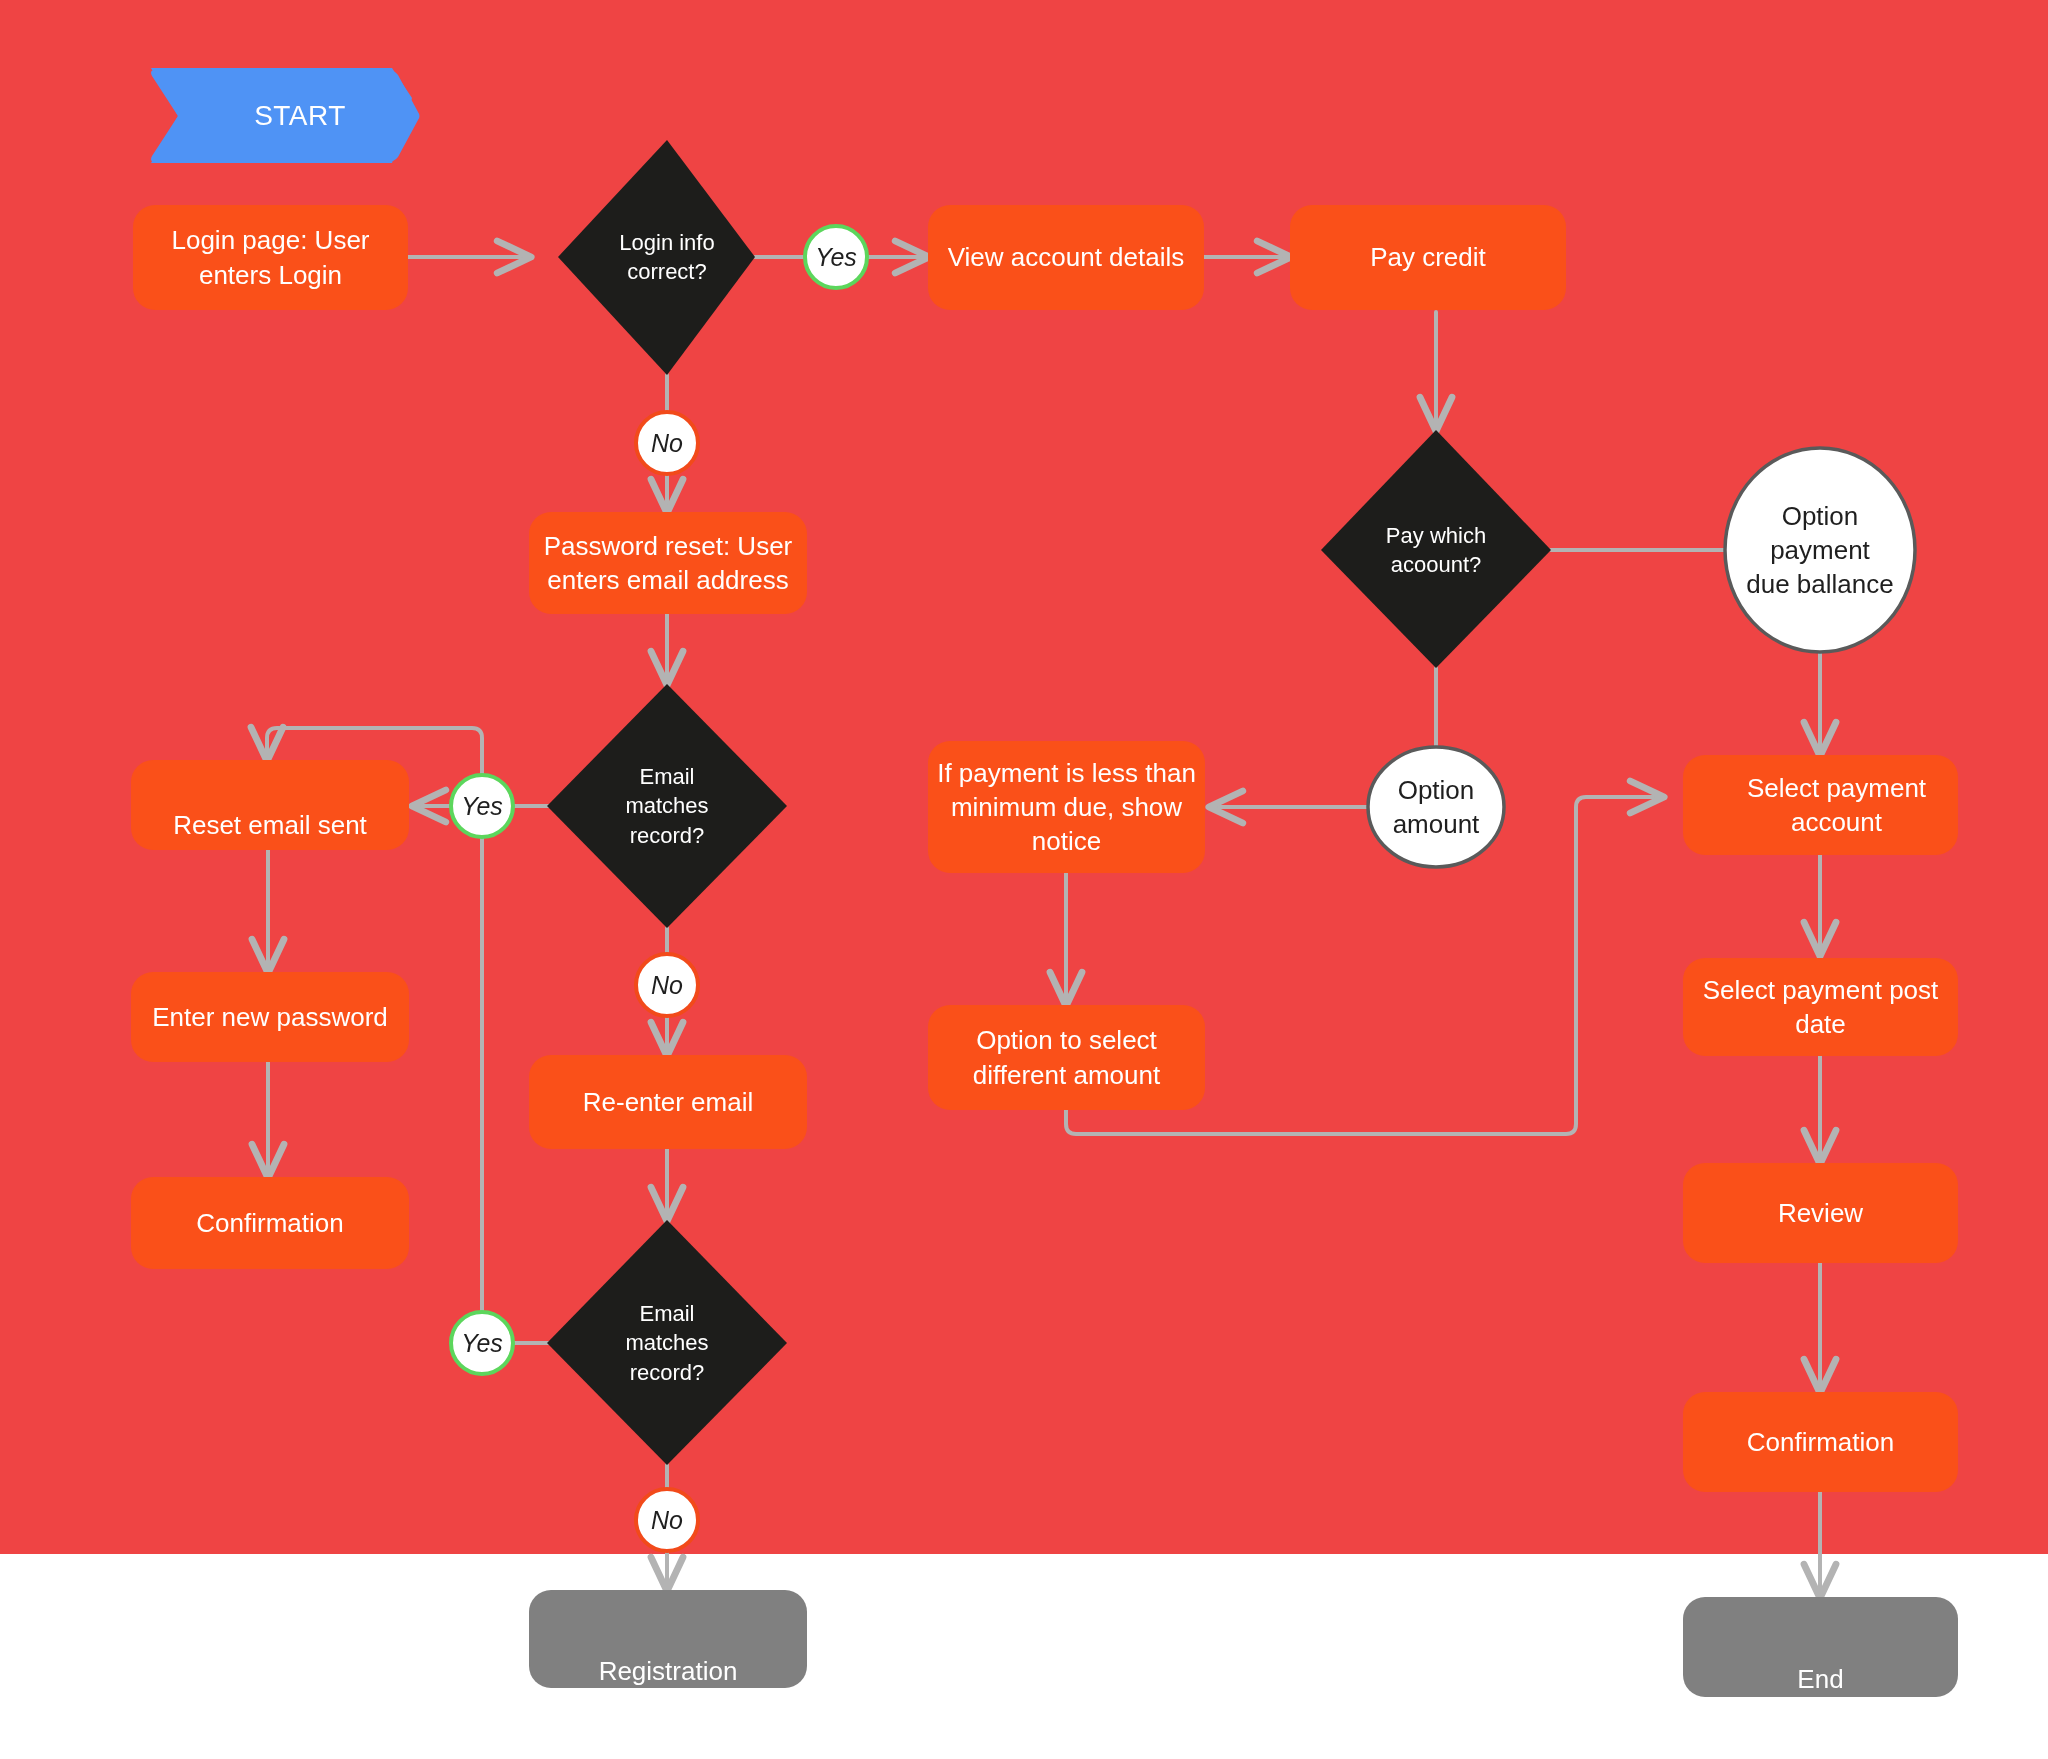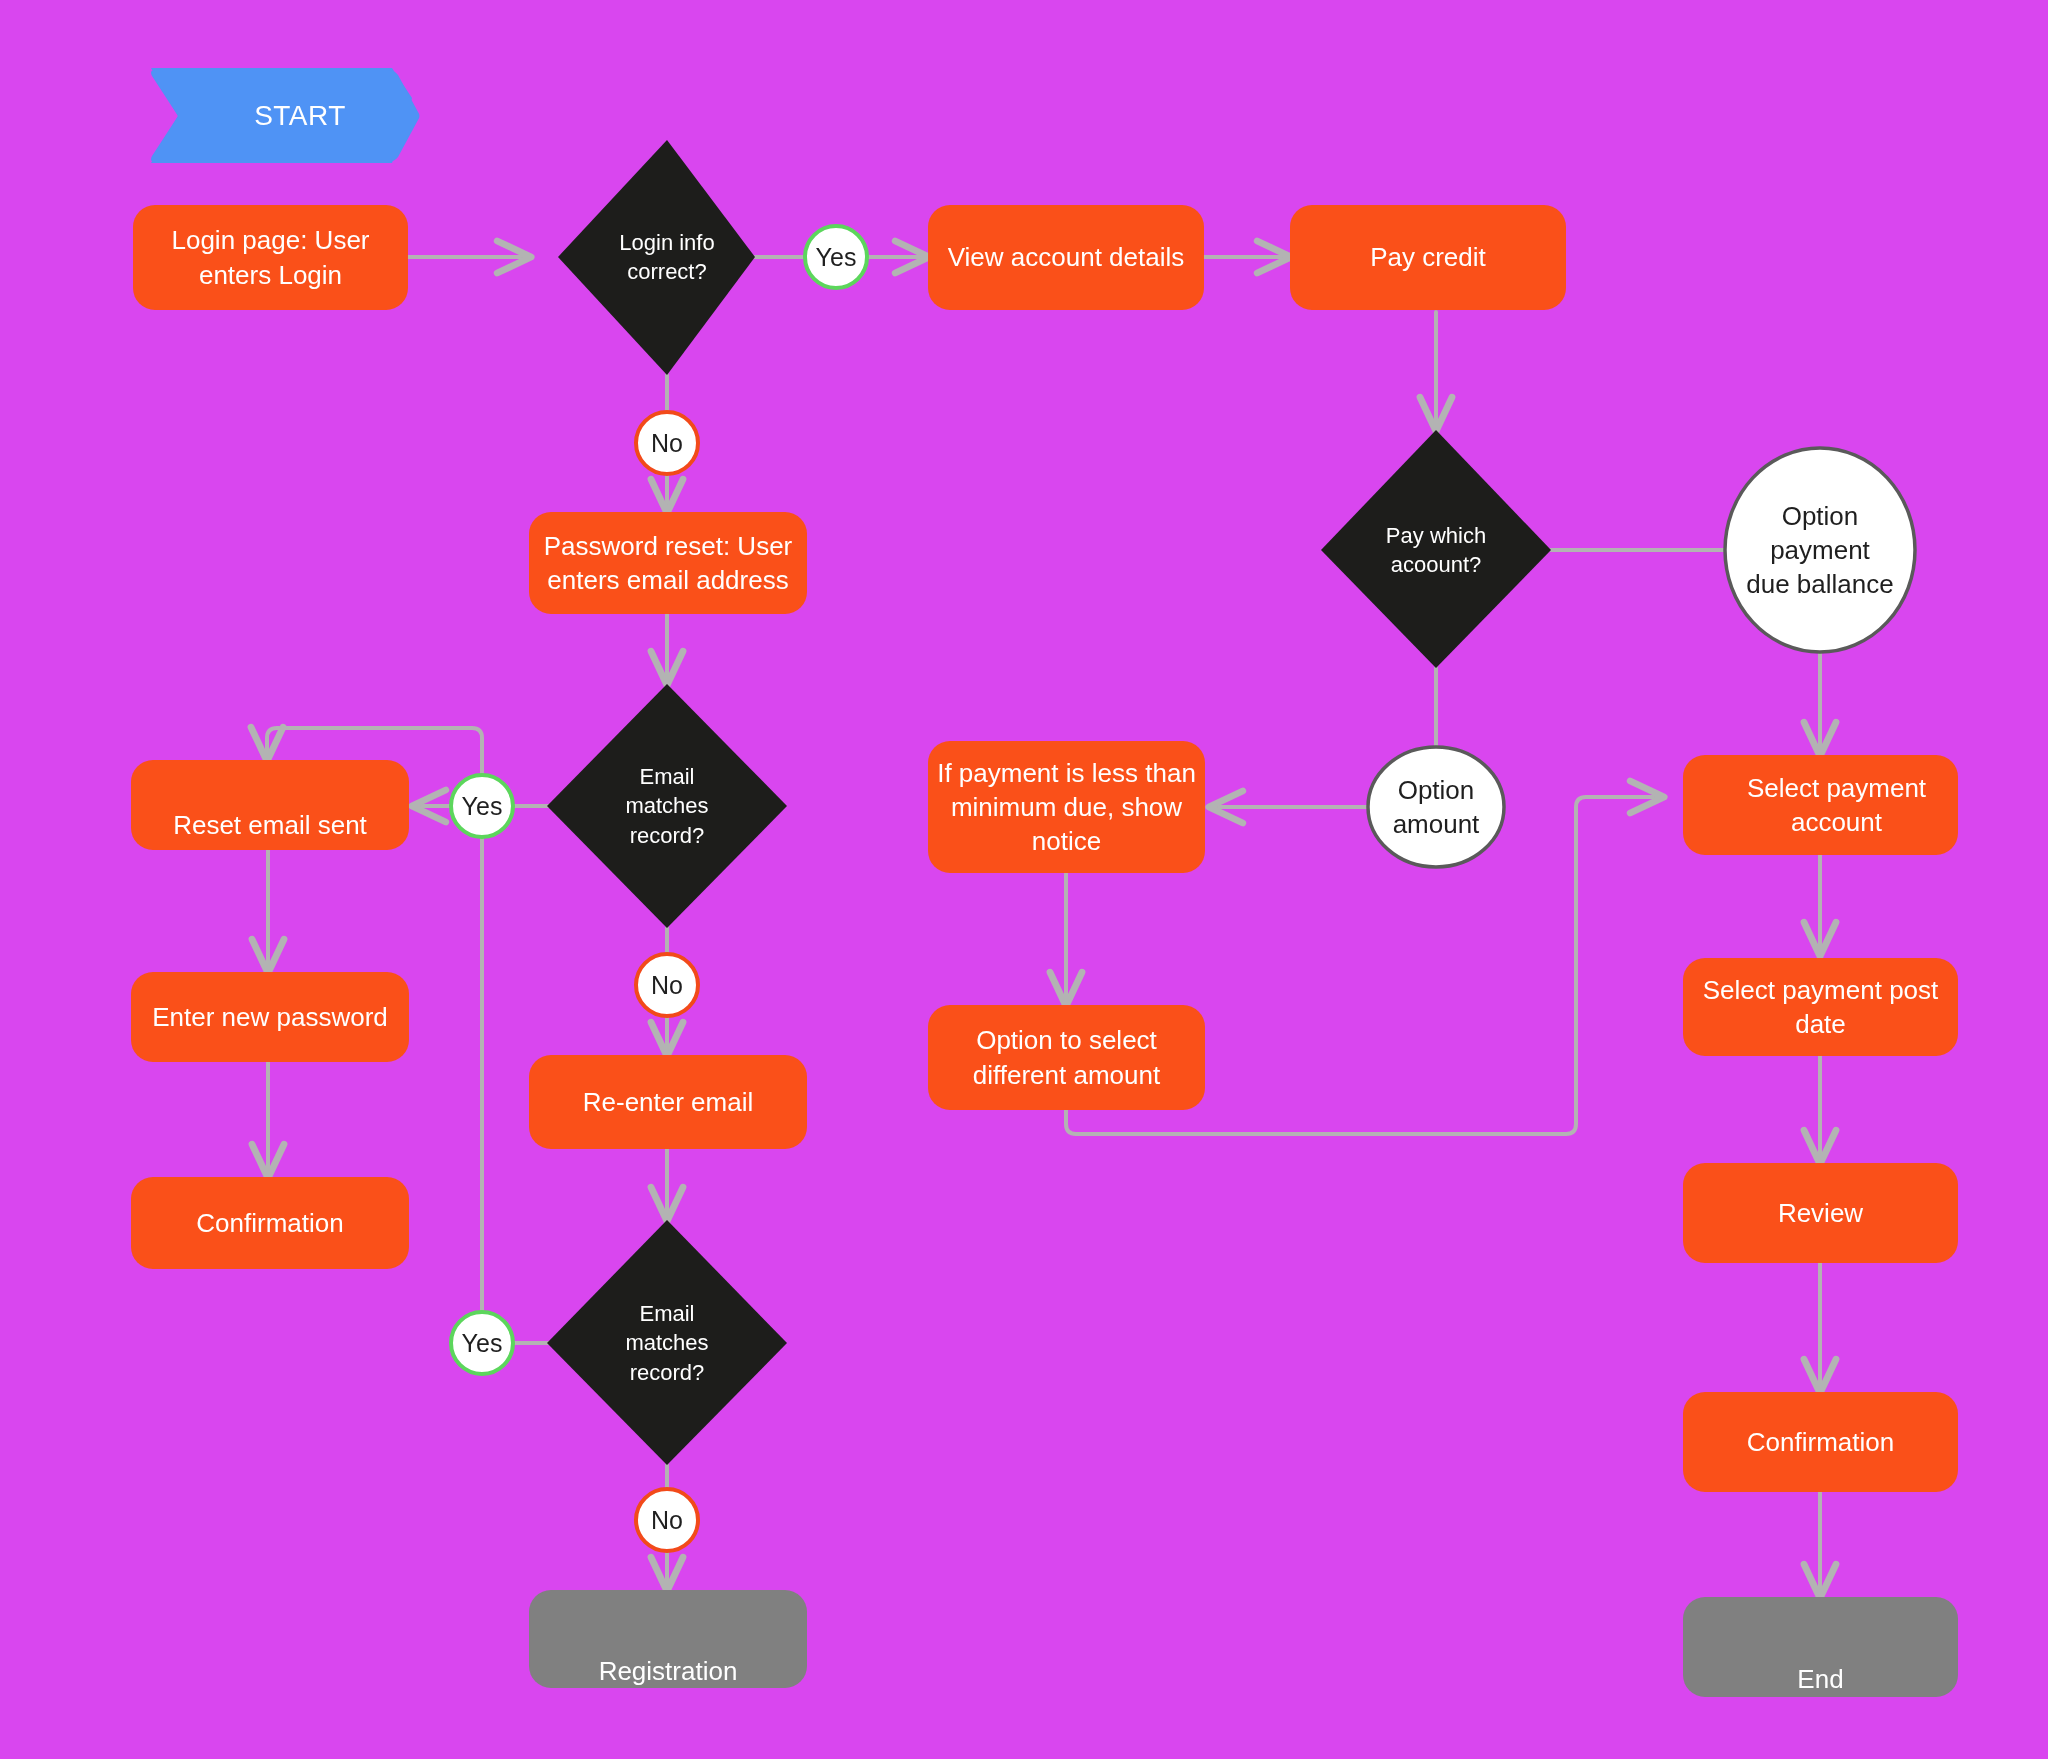--- a/index.html
+++ b/index.html
@@ -1,34 +1,34 @@
 <!DOCTYPE html>
 <html><head>
 <meta charset="utf-8">
 <style>
   html,body{margin:0;padding:0;background:#ffffff;}
   body{
     width:2048px;height:1759px;
     font-family:"Liberation Sans","DejaVu Sans",sans-serif;
     overflow:hidden;
   }
-  #canvas{position:relative;width:2048px;height:1759px;background:#d946ef;}
+  #canvas{position:relative;width:2048px;height:1554px;background:#ef4444;}
   svg.layer{position:absolute;left:0;top:0;width:2048px;height:1759px;}
   .node-text{
     position:absolute;display:flex;align-items:center;justify-content:center;
     text-align:center;line-height:1.32;pointer-events:none;
     white-space:pre-line;
   }
   .t-white{color:#ffffff;}
   .t-dark{color:#1f1f1f;}
   .fs-process{font-size:26px;}
   .fs-decision{font-size:22px;}
   .fs-terminal{font-size:26px;margin-top:32px;}
   .fs-start{font-size:28px;letter-spacing:.5px;}
-  .fs-badge{font-size:25px;}
+  .fs-badge{font-size:25px;font-style:italic;}
   .fs-circle{font-size:26px;}
 </style>
 </head>
 <body>
 
 <div id="canvas">
 
   <svg class="layer" viewBox="0 0 2048 1759">
     <defs>
       <marker id="arw" markerWidth="12" markerHeight="12" refX="9.2" refY="5" orient="auto" markerUnits="strokeWidth">

